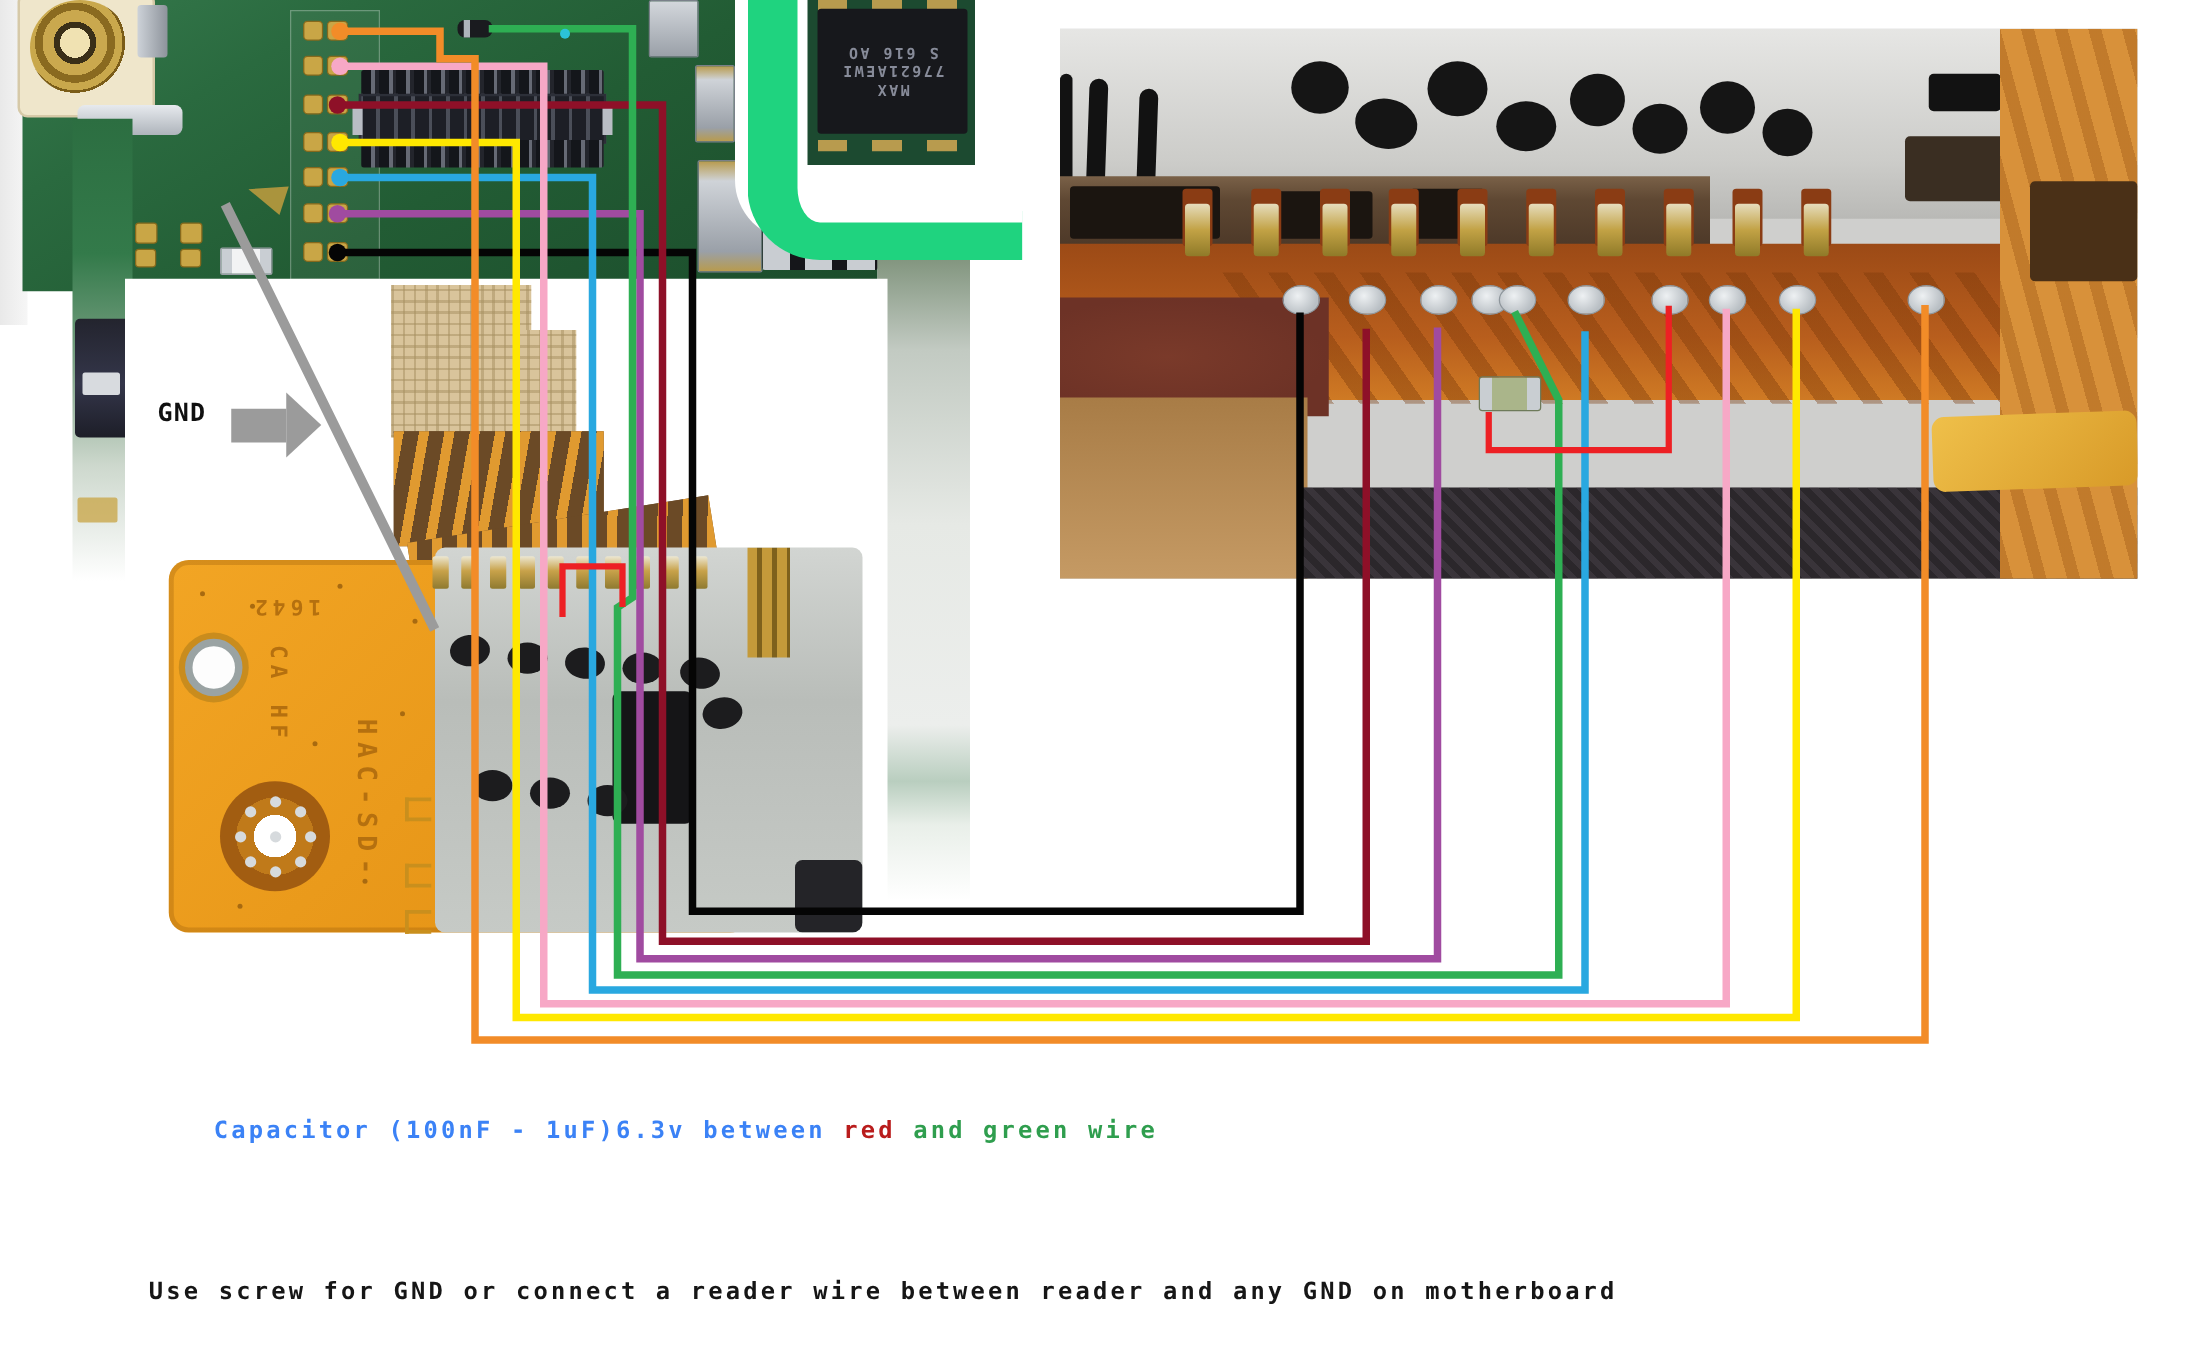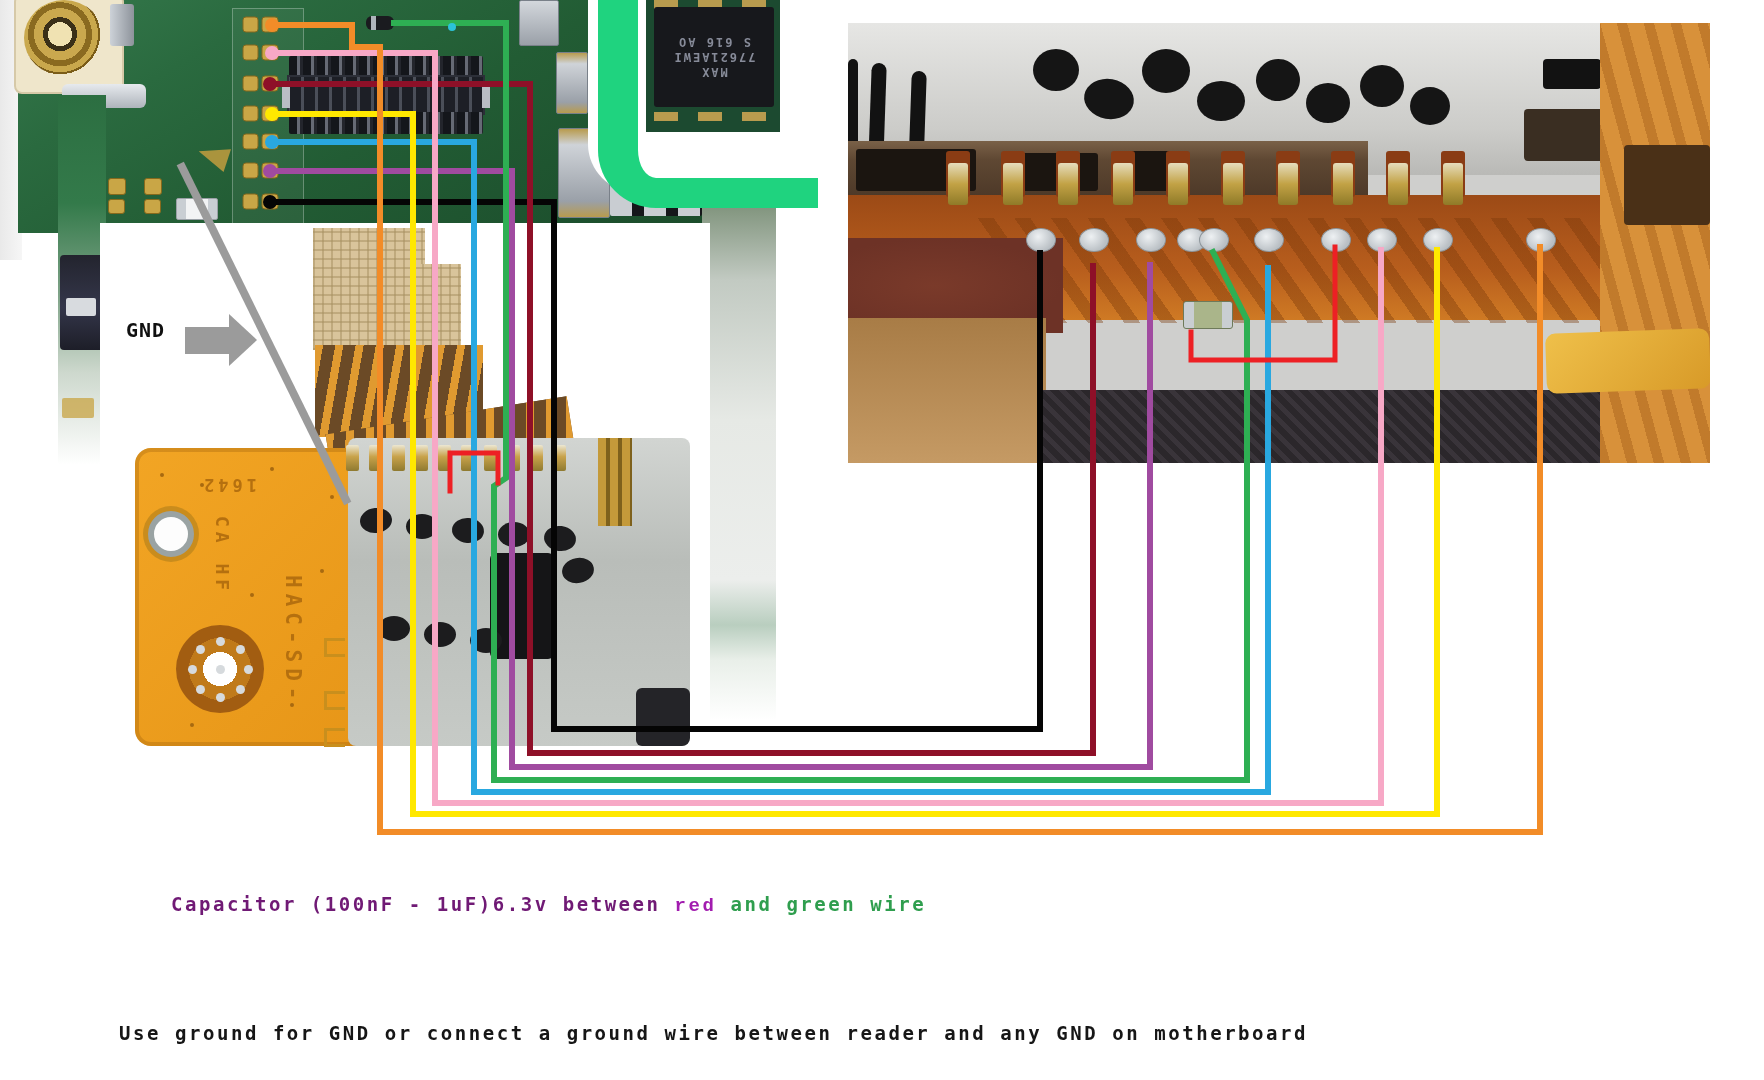--- a/index.html
+++ b/index.html
@@ -295,21 +295,21 @@
       <circle cx="272" cy="114" r="7" fill="#FFE800"></circle>
       <polyline points="272,25 352,25 352,47 380,47 380,832 1540,832 1540,247" fill="none" stroke="#F28C28" stroke-width="6" stroke-linecap="square" stroke-linejoin="miter"></polyline>
       <circle cx="272" cy="25" r="7" fill="#F28C28"></circle>
       <polyline points="450,491 450,453 498,453 498,483" fill="none" stroke="#ED2024" stroke-width="5" stroke-linecap="square" stroke-linejoin="miter"></polyline>
       <polyline points="1191,332 1191,360 1335,360 1335,247" fill="none" stroke="#ED2024" stroke-width="5" stroke-linecap="square" stroke-linejoin="miter"></polyline>
       <polyline points="182,167 346,500" fill="none" stroke="#9B9B9B" stroke-width="8" stroke-linecap="square" stroke-linejoin="miter"></polyline>
       <circle cx="452" cy="27" r="4" fill="#2BC3D8"></circle>
     </svg>
 
   <div class="abs cap-note txt-layer">
-    <span style="color: #701a75;">Capacitor (100nF - 1uF)6.3v between </span><span style="color: #a21caf; font-family: Liberation Mono, monospace;">red</span><span style="color: rgb(47, 158, 78);"> and green wire</span>
+    <span style="color: #3b82f6;">Capacitor (100nF - 1uF)6.3v between </span><span style="color: #b91c1c;">red</span><span style="color: rgb(47, 158, 78);"> and green wire</span>
   </div>
   <div class="abs instr txt-layer" style="color: rgb(22, 22, 22);">
-    <div>Use ground for GND or connect a ground wire between reader and any GND on motherboard</div>
+    <div>Use screw for GND or connect a reader wire between reader and any GND on motherboard</div>
     
     
   </div>
 
 </div>
 
 </body></html>

